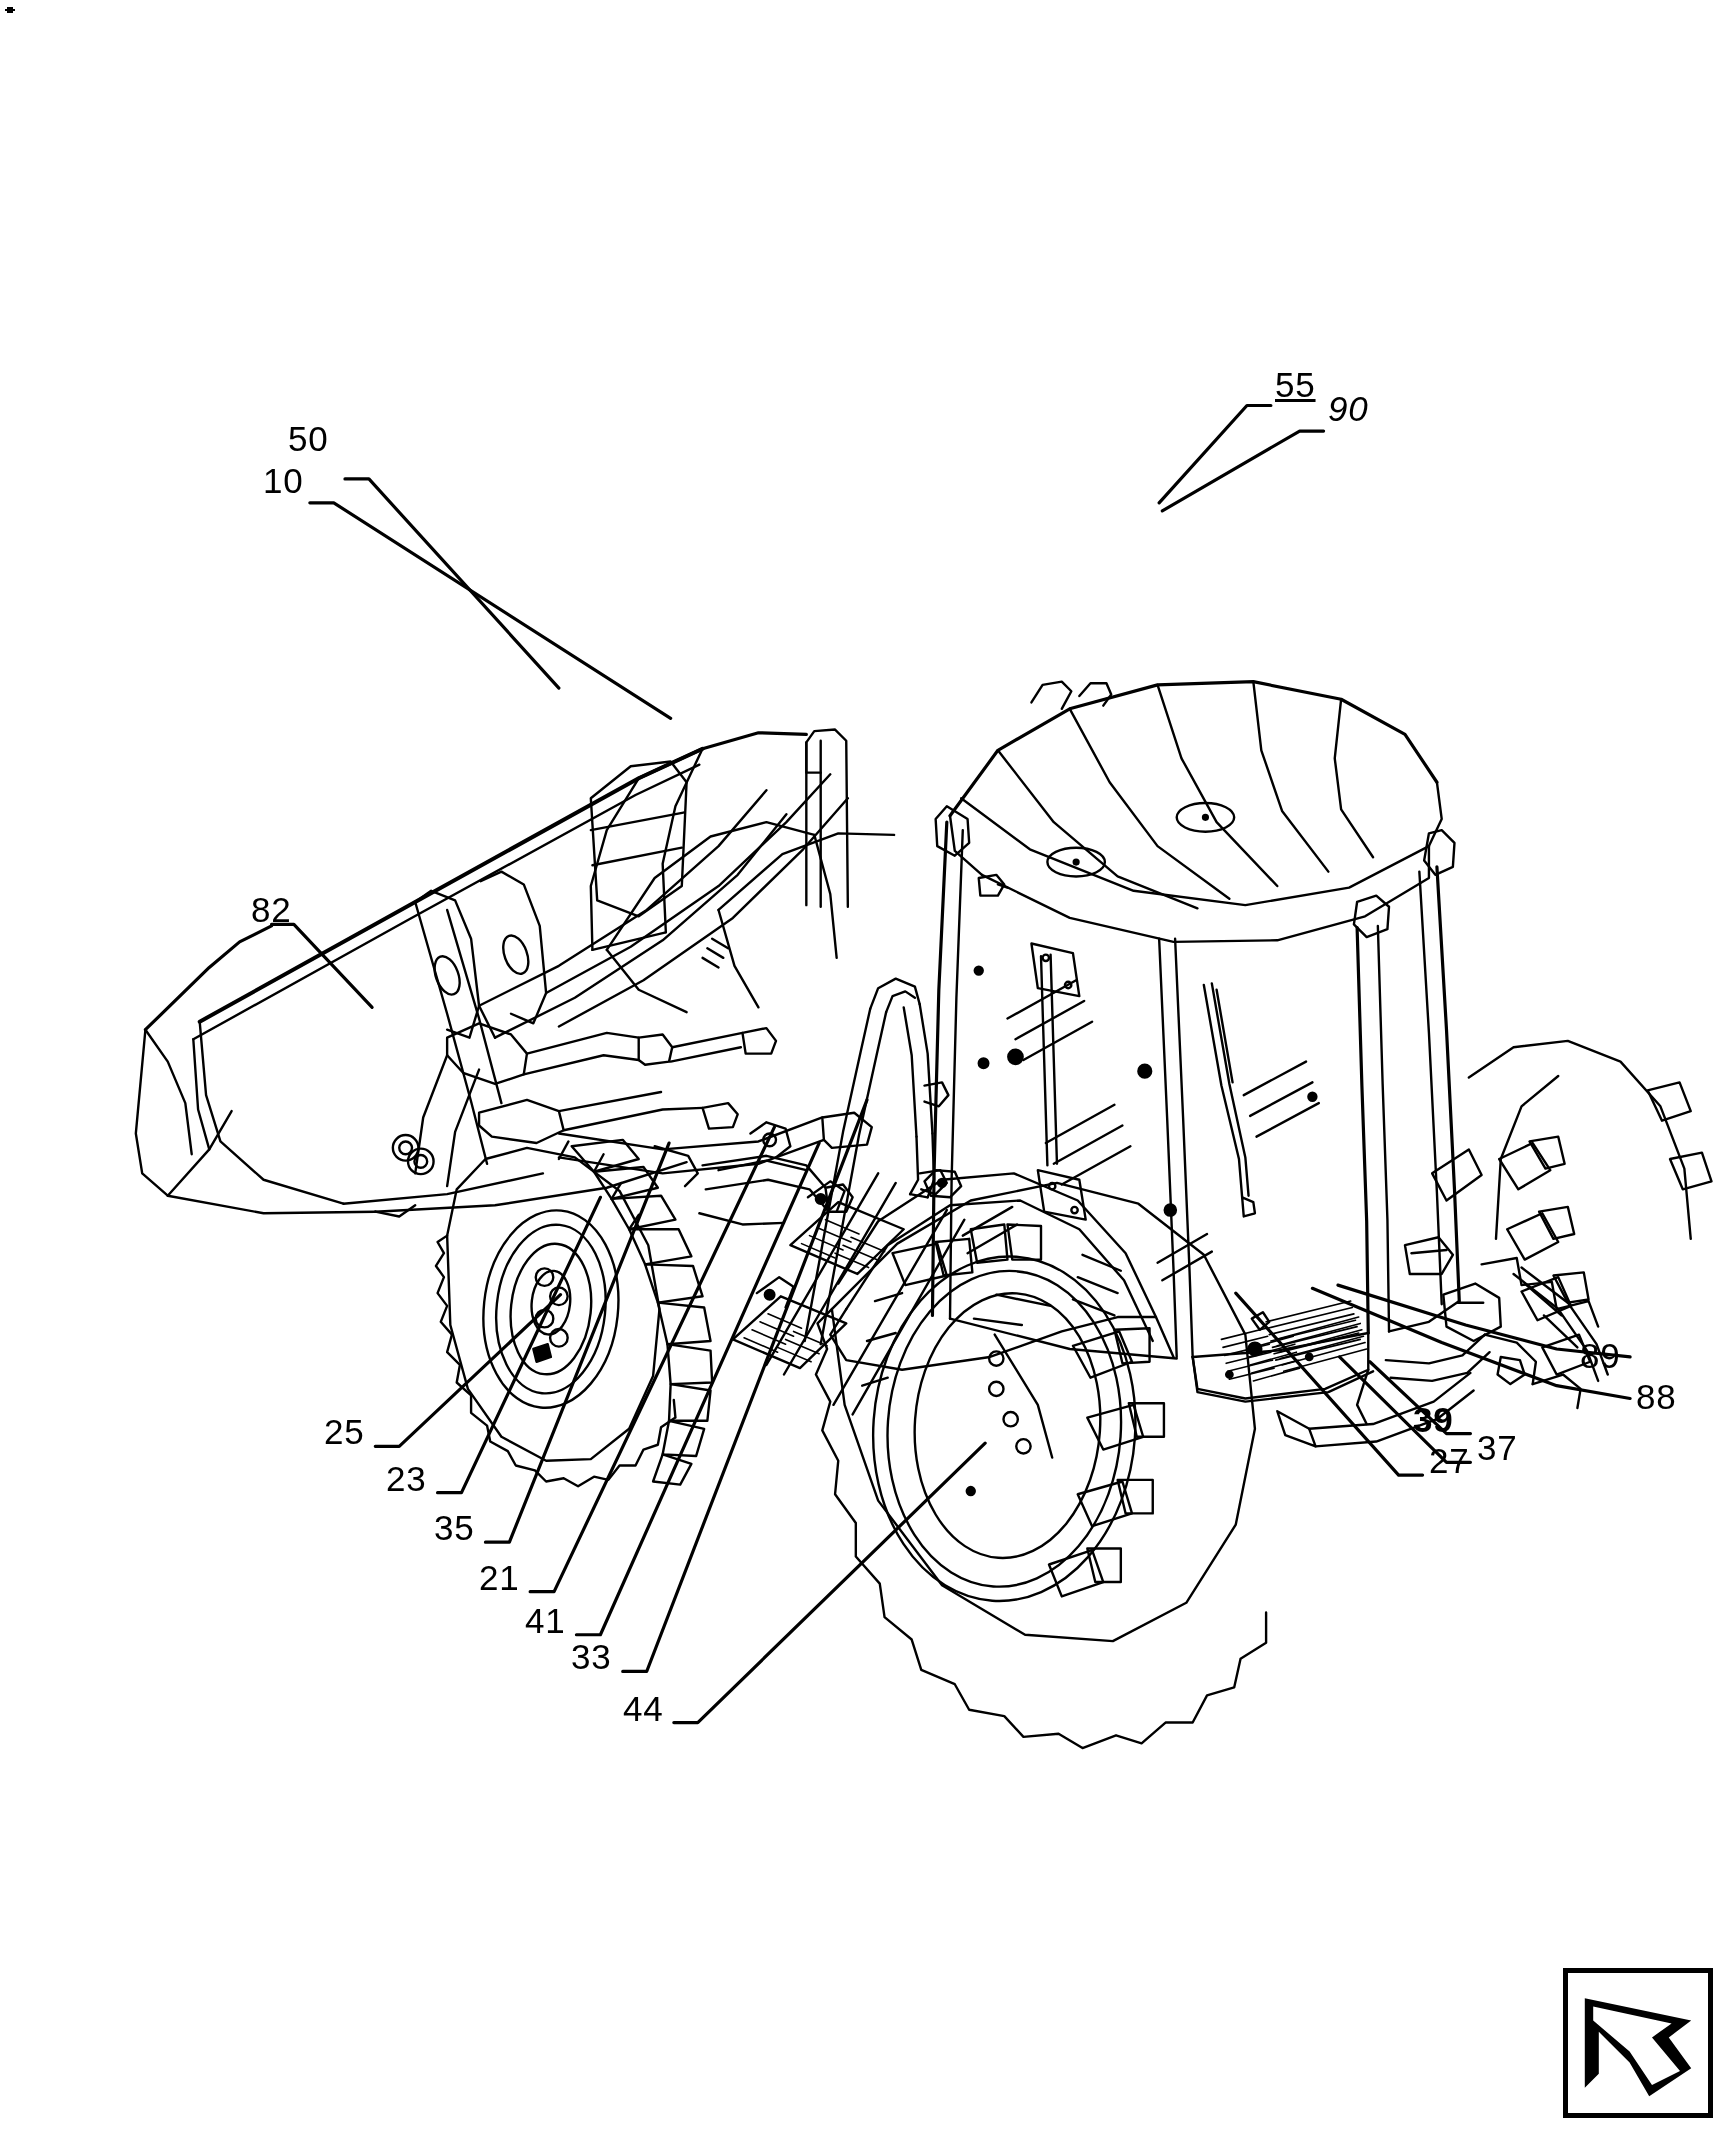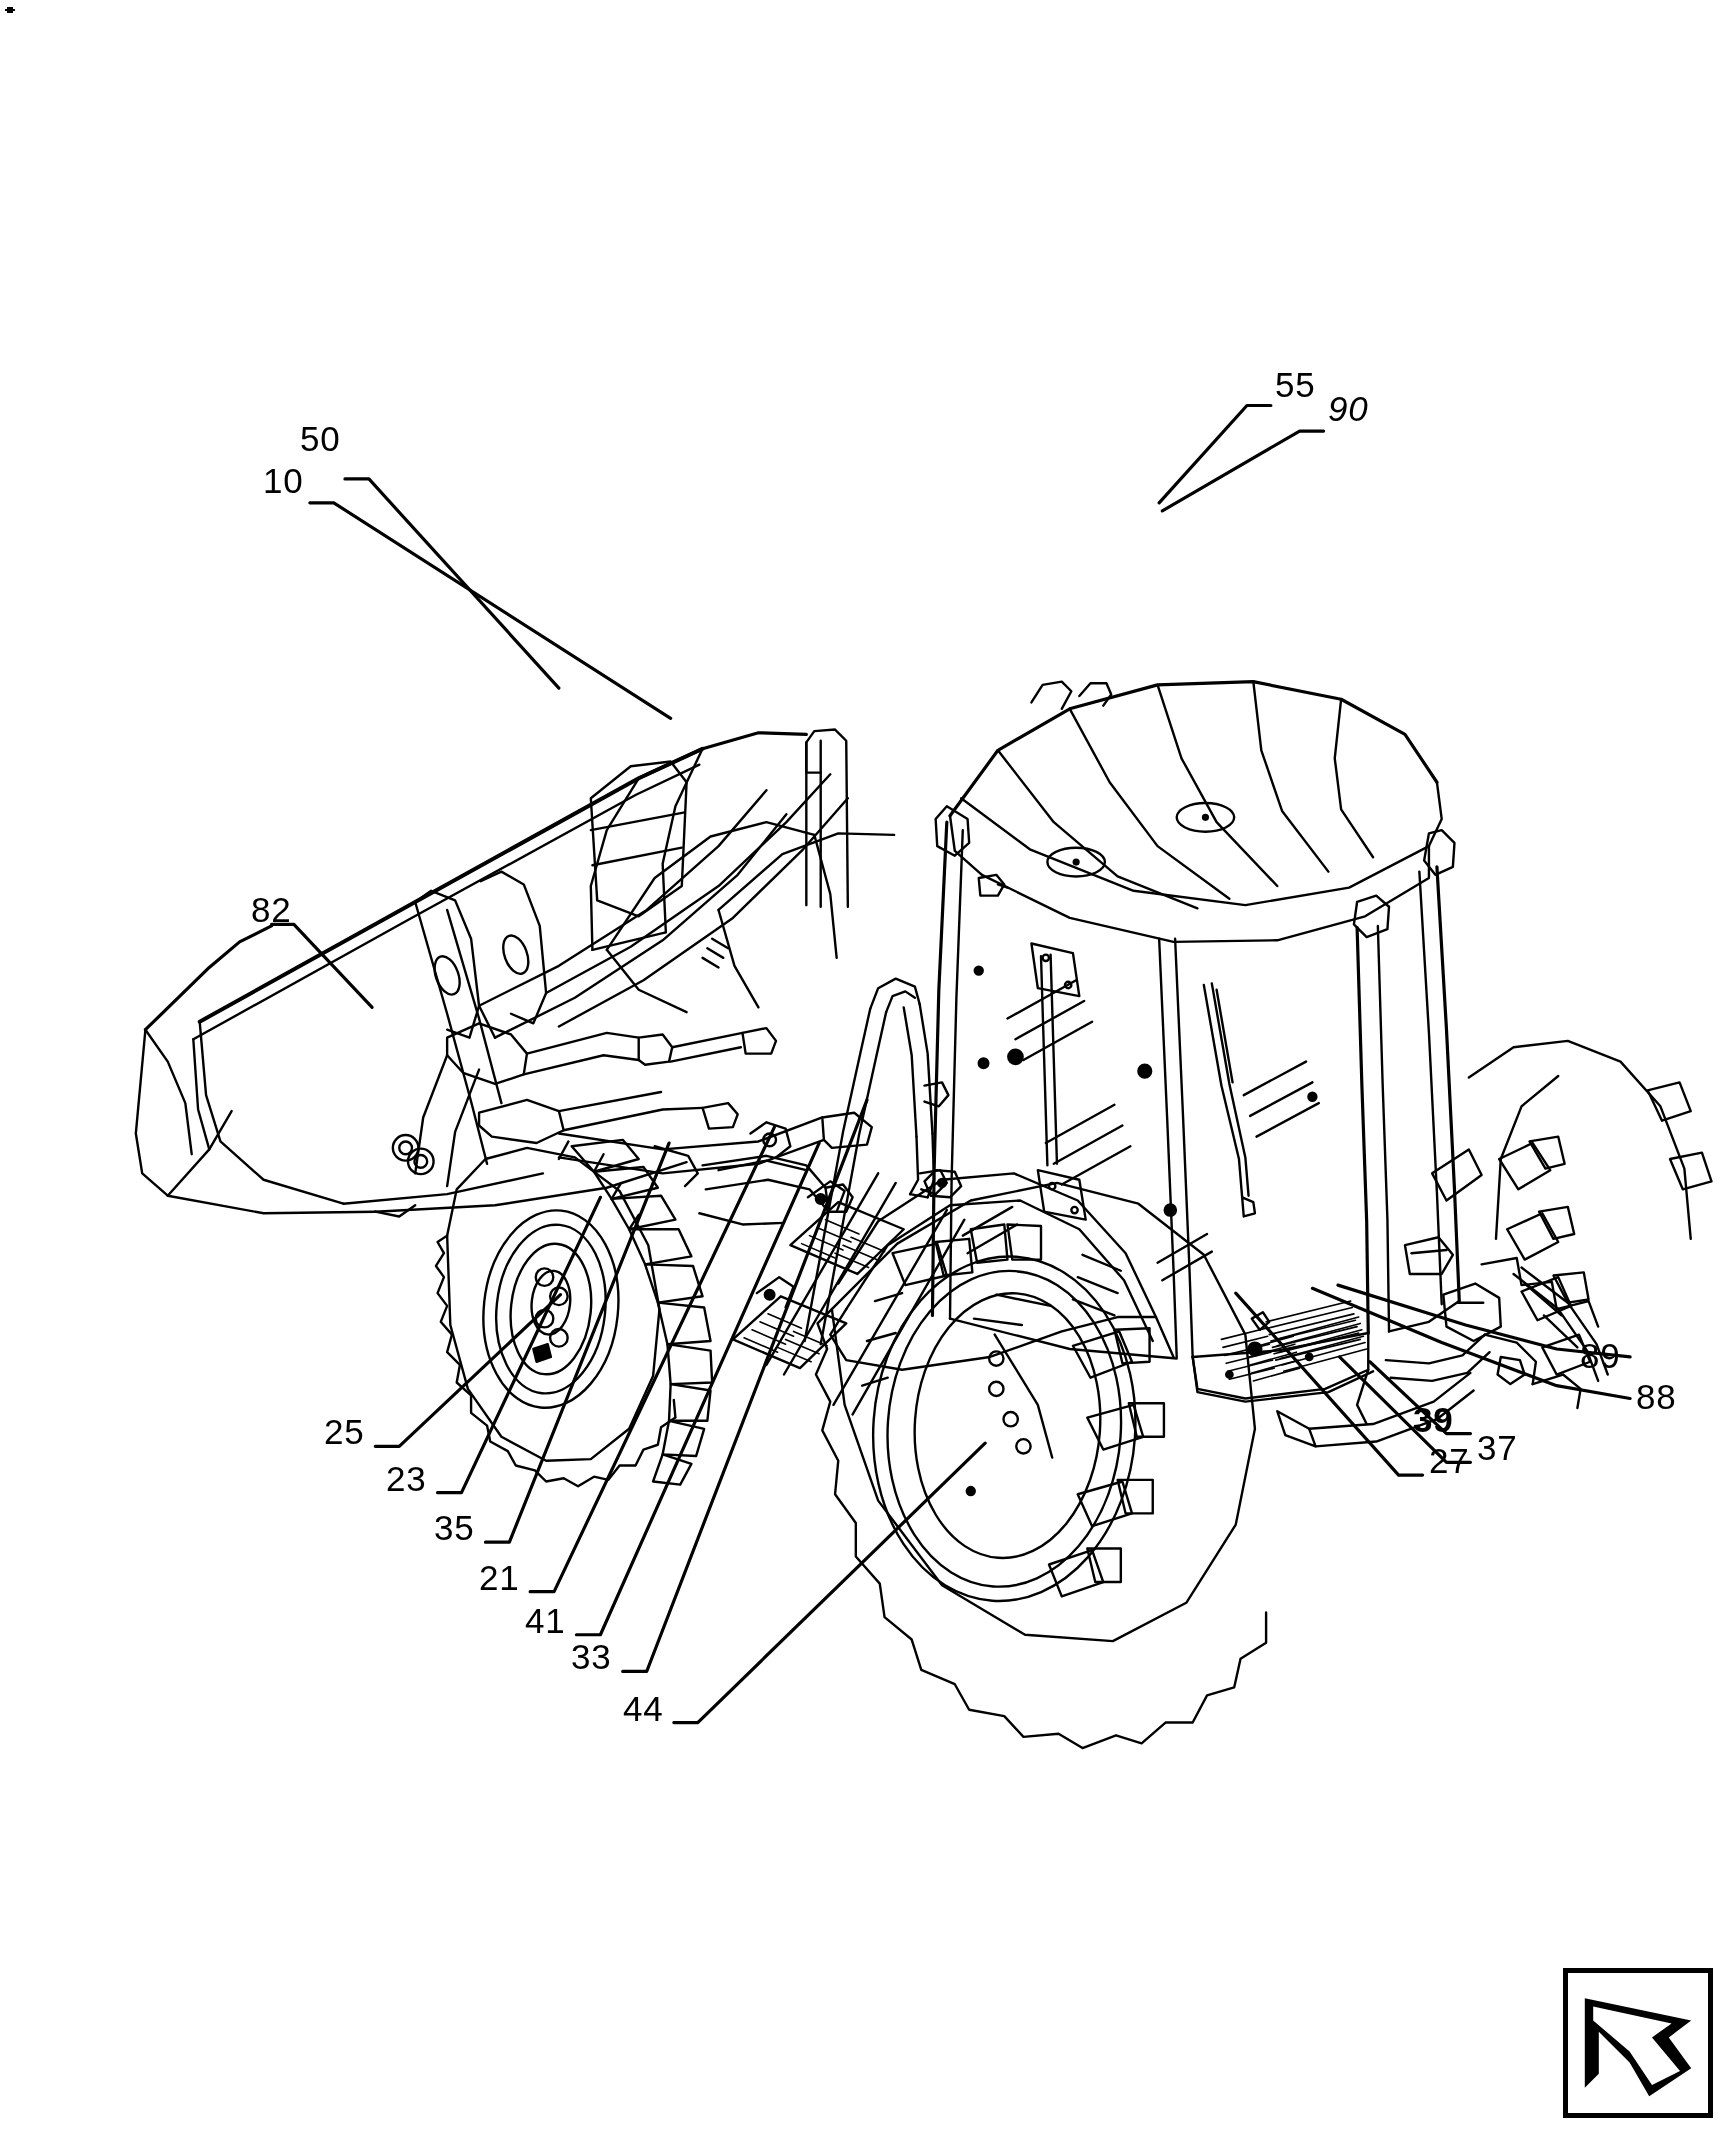--- a/index.html
+++ b/index.html
@@ -470,23 +470,23 @@
       <path d="M 780 2094 L 810 2094 L 1086 1378"></path>
       <path d="M 844 2158 L 874 2158 L 1234 1808"></path>
       <path d="M 1782 1848 L 1752 1848 L 1548 1620"></path>
       <path d="M 1842 1796 L 1812 1796 L 1716 1706"></path>
       <path d="M 1842 1832 L 1812 1832 L 1678 1700"></path>
       <path d="M 2042 1700 L 1950 1690 L 1836 1660 L 1676 1610"></path>
       <path d="M 2042 1752 L 1950 1736 L 1806 1682 L 1644 1614"></path>
     </g>
   </svg>
 
-  <div class="callout-label" style="left:300px; top:421px;">50</div>
+  <div class="callout-label" style="left:288px; top:421px;">50</div>
   <div class="callout-label" style="left:263px; top:445px;margin-top:18px;">10</div>
-  <div class="callout-label" style="left:1275px; top:367px;">55</div>
+  <div class="callout-label" style="left:1275px; top:367px;text-decoration:underline;">55</div>
   <div class="callout-label" style="left:1328px; top:391px;font-style:italic;">90</div>
   <div class="callout-label" style="left:227px; top:892px;margin-left:24px;">82</div>
   <div class="callout-label" style="left:324px; top:1414px;">25</div>
   <div class="callout-label" style="left:386px; top:1461px;">23</div>
   <div class="callout-label" style="left:434px; top:1510px;">35</div>
   <div class="callout-label" style="left:479px; top:1560px;">21</div>
   <div class="callout-label" style="left:525px; top:1603px;">41</div>
   <div class="callout-label" style="left:571px; top:1639px;">33</div>
   <div class="callout-label" style="left:623px; top:1691px;">44</div>
   <div class="callout-label" style="left:1429px; top:1443px;">27</div>

